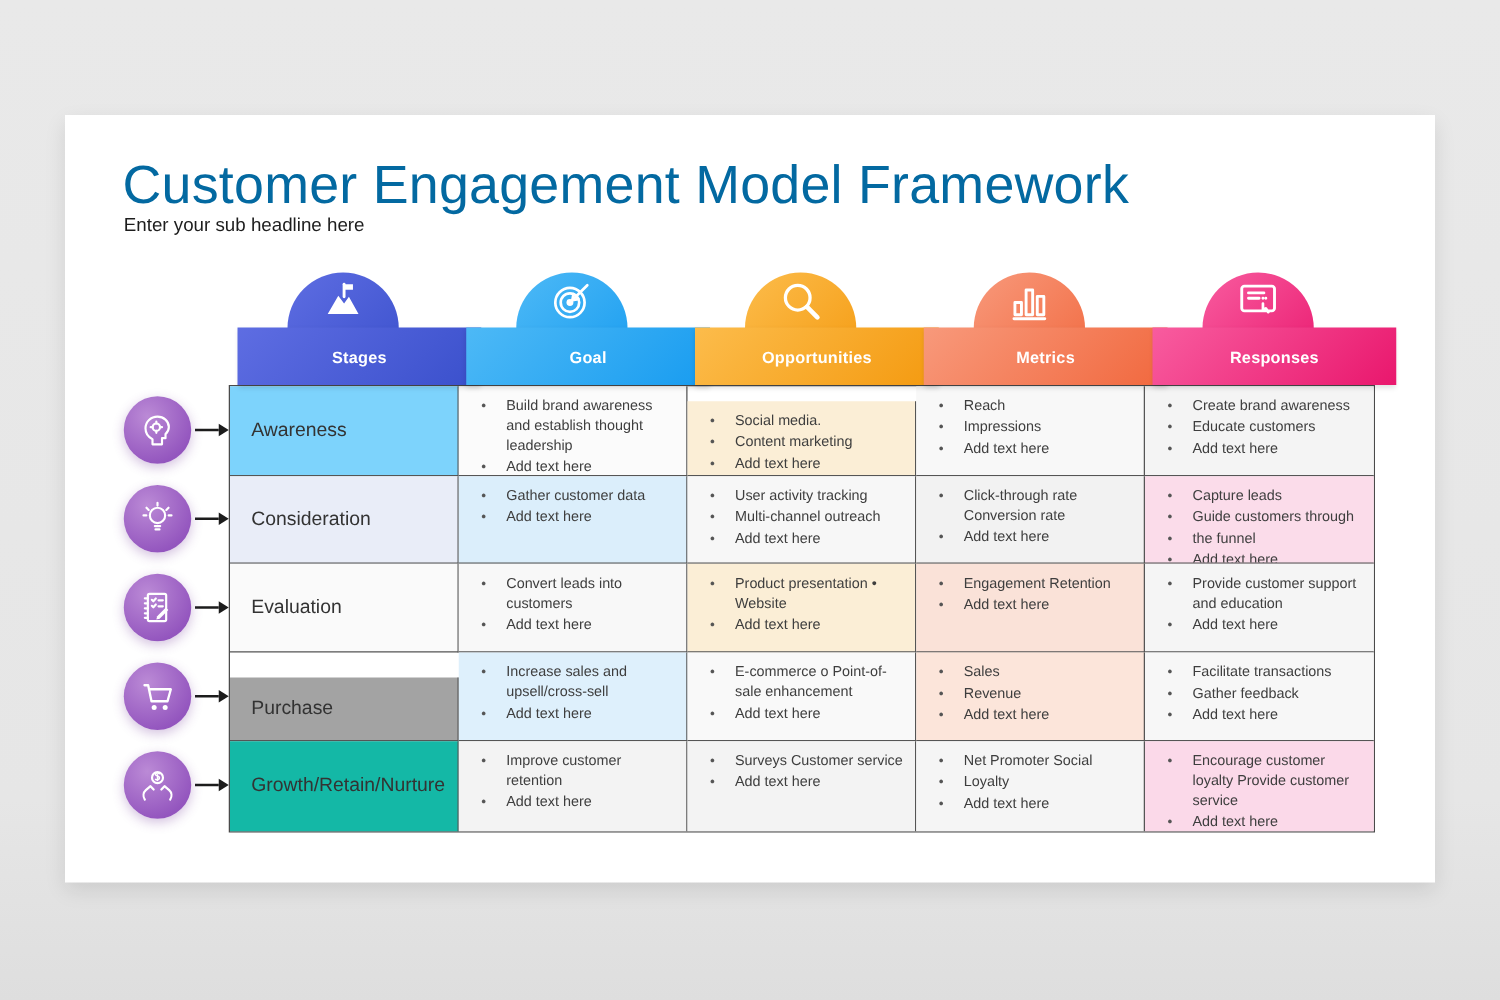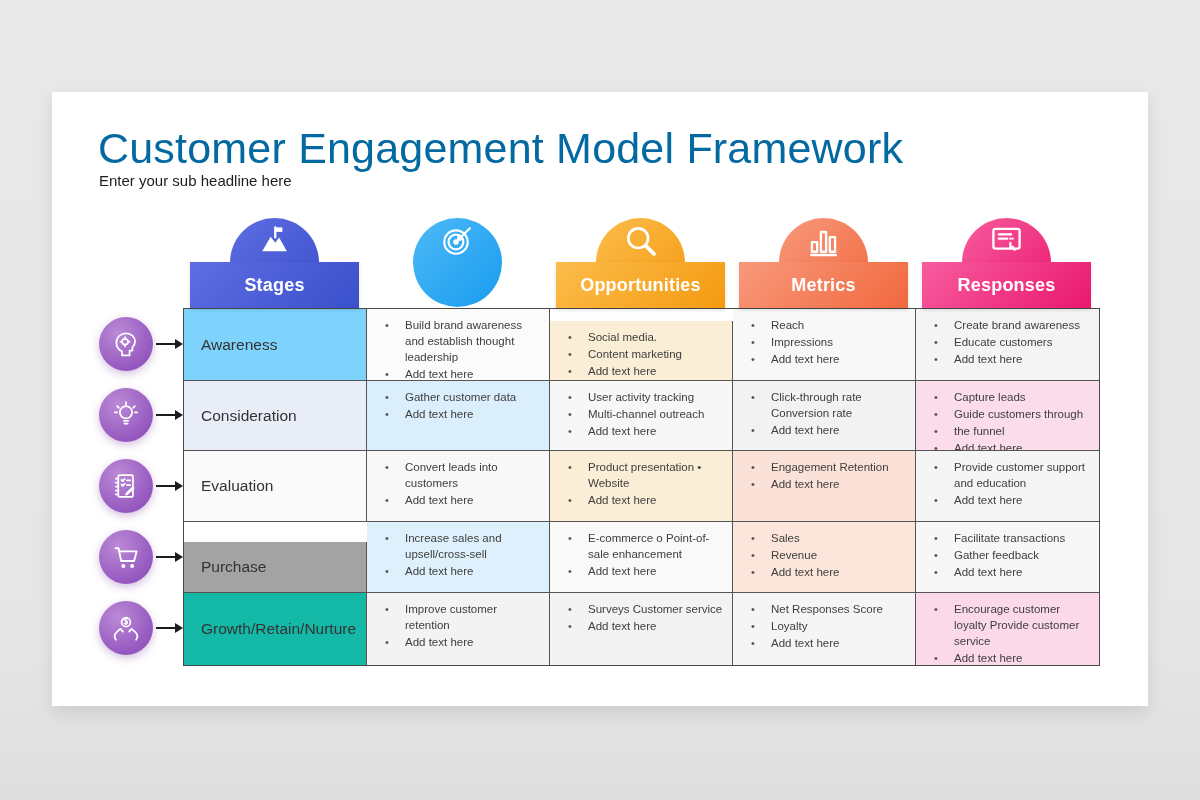--- a/index.html
+++ b/index.html
@@ -23,23 +23,23 @@
   }
 
   
   .c0{--x:131px;} .c1{--x:314px;} .c2{--x:497px;} .c3{--x:680px;} .c4{--x:863px;}
   .dome {
     position:absolute; top:126px; left:calc(var(--x) + 47px);
     width:89px; height:89px; border-radius:50%; z-index:1;
   }
   .bar {
     position:absolute; top:170px; left:calc(var(--x) + 7px);
-    width:169px; height:46px; z-index:2;
+    width:195px; height:46px; z-index:2;
     display:flex; align-items:center; justify-content:center;
-    color:#fff; font-size:18px; font-weight:bold; letter-spacing:.2px;
+    color:#fff; font-size:13px; font-weight:bold; letter-spacing:.2px;
     box-shadow:0 2px 4px rgba(0,0,0,.12);
   }
   .dicon {
     position:absolute; top:130px; left:calc(var(--x) + 73px);
     width:37px; height:37px; z-index:3;
   }
   .dicon svg { width:100%; height:100%; }
 
   
   .tbl {
@@ -127,20 +127,23 @@
     <svg viewBox="0 0 24 24" fill="none" stroke="#fff" stroke-width="1.5" stroke-linecap="round" stroke-linejoin="round">
       <rect x="3.5" y="4.5" width="17" height="12.8" rx="1.4"></rect>
       <path d="M7 8 h8 M7 10.8 h5.5 M14.5 10.8 h0.01 M16 10.8 h0.01"></path>
       <path d="M14.5 13.5 v3.6 l1.5 -1.1 1.3 2" stroke-width="1.4"></path>
     </svg>
   </div>
 
   <div class="bar c0" style="background: linear-gradient(135deg, rgb(94, 109, 226) 0%, rgb(58, 80, 204) 100%);">
     <span>Stages</span>
   </div>
+  <div class="bar c1" style="background: linear-gradient(135deg, rgb(77, 185, 246) 0%, rgb(24, 156, 240) 100%);">
+    <span>Goal</span>
+  </div>
   <div class="bar c2" style="background: linear-gradient(135deg, rgb(252, 188, 75) 0%, rgb(244, 154, 16) 100%);">
     <span>Opportunities</span>
   </div>
   <div class="bar c3" style="background: linear-gradient(135deg, rgb(248, 153, 123) 0%, rgb(241, 104, 62) 100%);">
     <span>Metrics</span>
   </div>
   <div class="bar c4" style="background: linear-gradient(135deg, rgb(248, 92, 159) 0%, rgb(233, 23, 109) 100%);">
     <span>Responses</span>
   </div>
 
@@ -320,21 +323,21 @@
       </ul>
     </div>
     <div class="cell list-cell" style="background: rgb(243, 243, 243);">
       <ul>
         <li>Surveys Customer service</li>
         <li>Add text here</li>
       </ul>
     </div>
     <div class="cell list-cell" style="background: rgb(245, 245, 245);">
       <ul>
-        <li>Net Responses Score</li>
+        <li>Net Promoter Social</li>
         <li>Loyalty</li>
         <li>Add text here</li>
       </ul>
     </div>
     <div class="cell list-cell" style="background: rgb(251, 217, 233);">
       <ul>
         <li>Encourage customer loyalty Provide customer service</li>
         <li>Add text here</li>
       </ul>
     </div>

